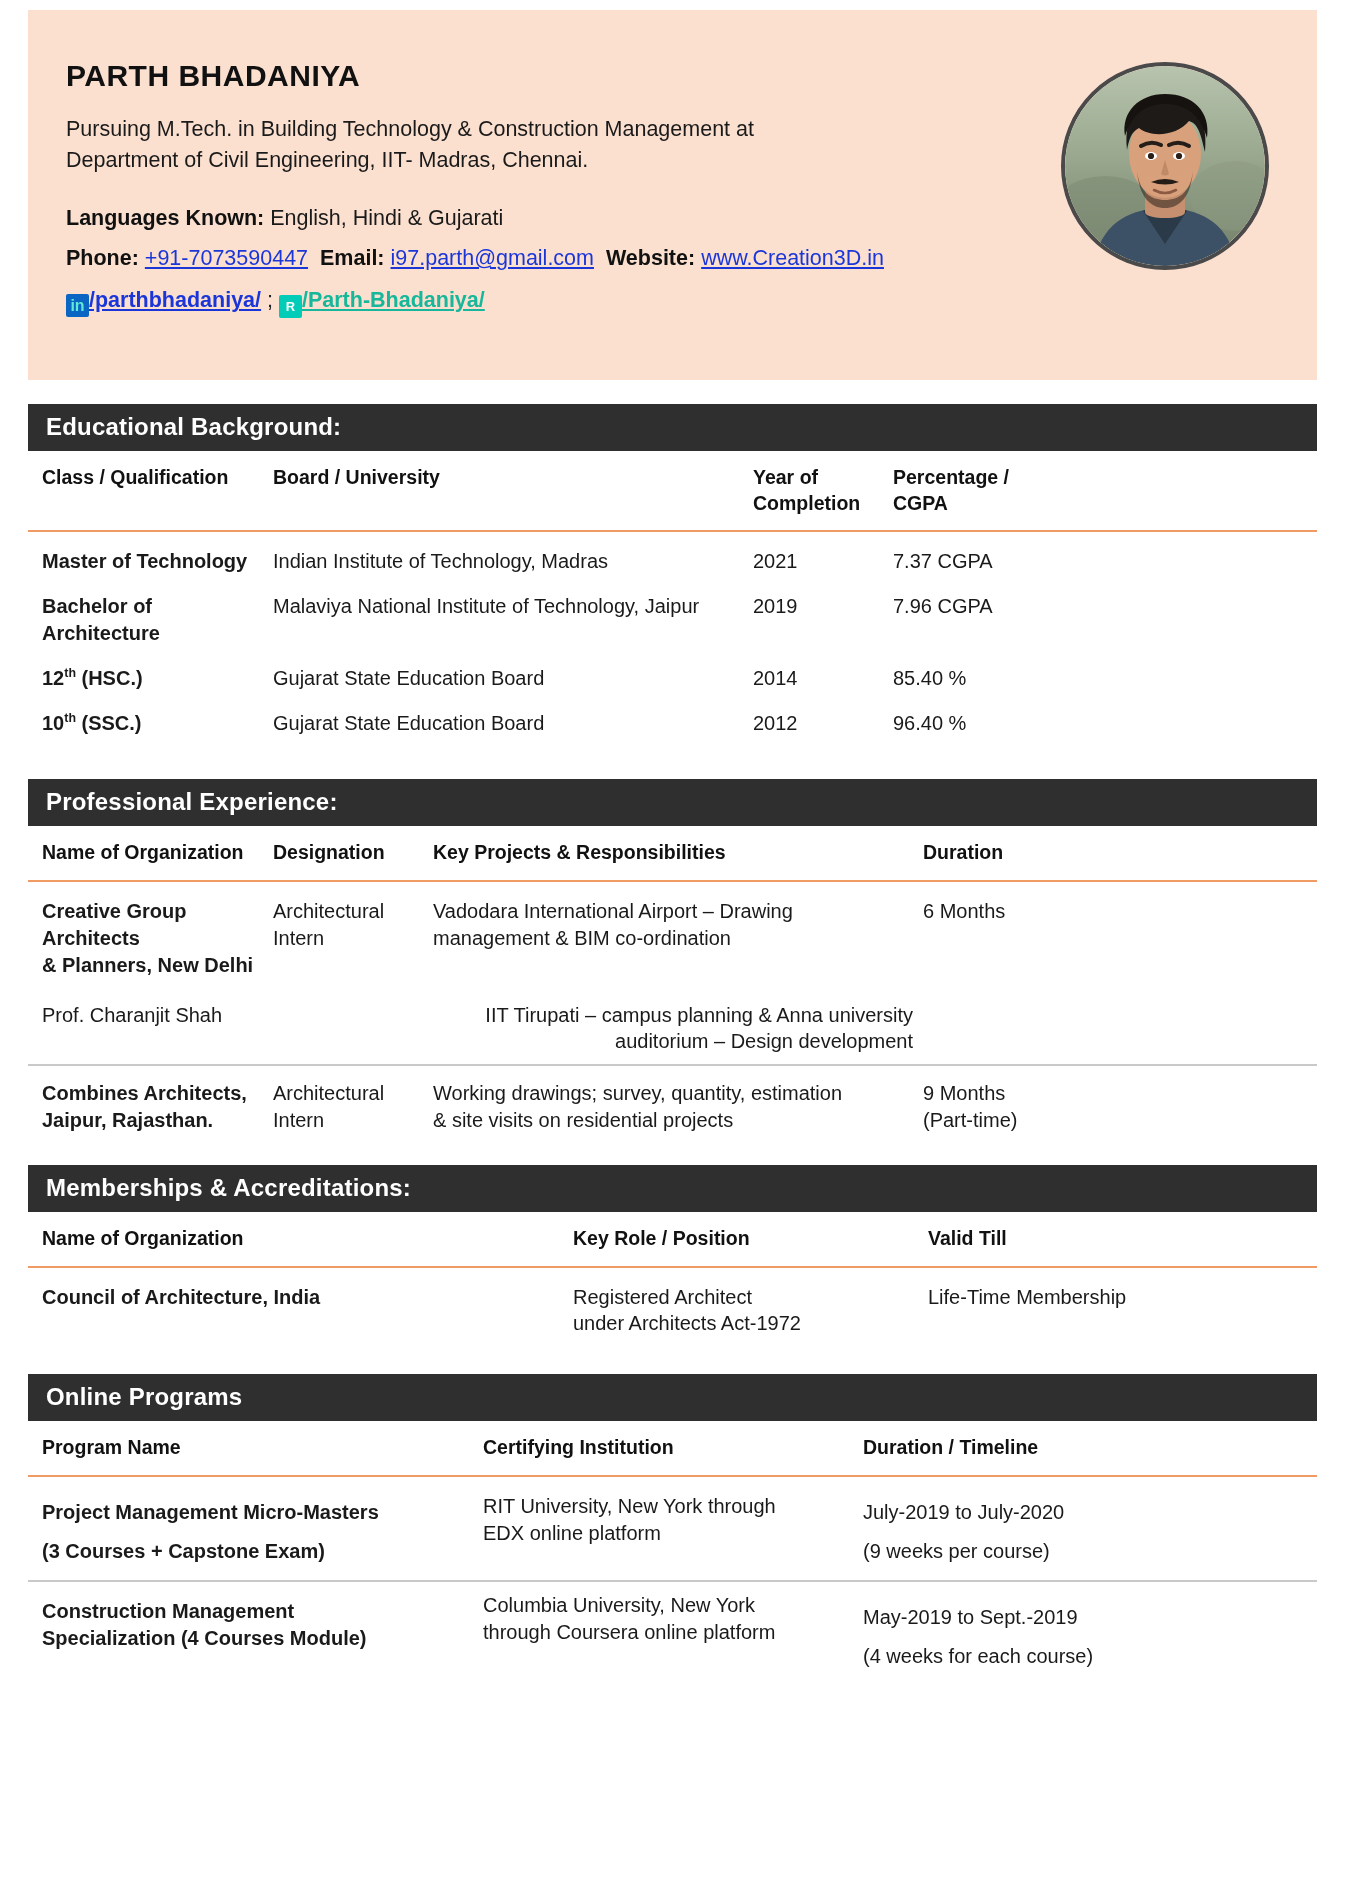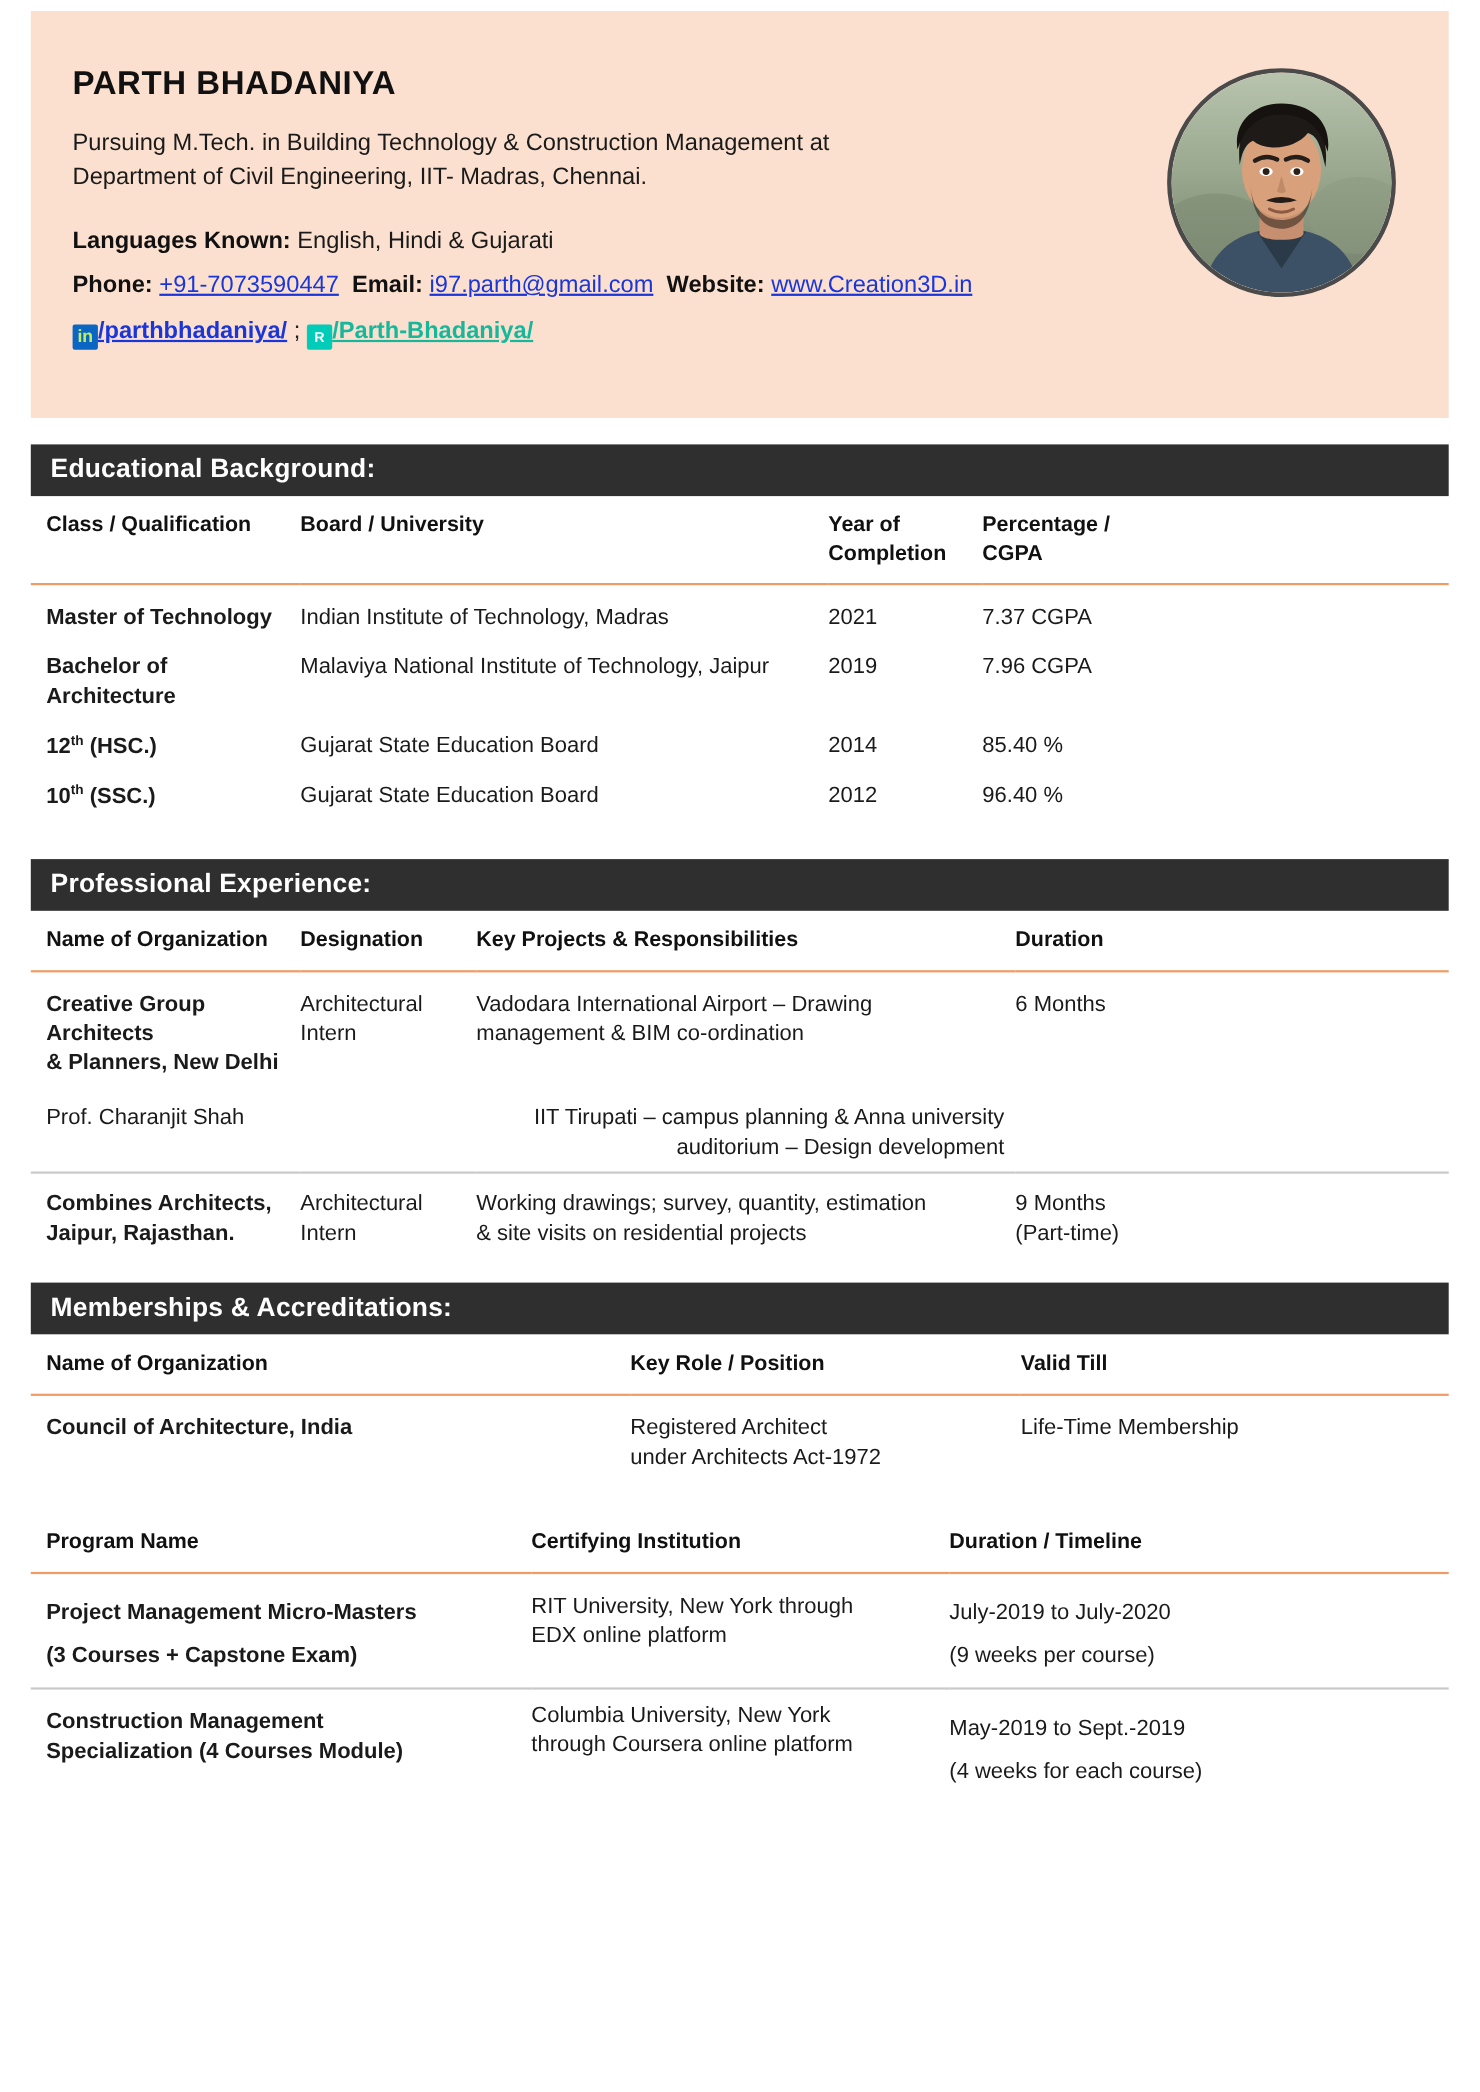--- a/index.html
+++ b/index.html
@@ -30,21 +30,21 @@
   }
   .langline {
     margin-top:26px; font-size:21.5px; color:#1a1a1a; line-height:1.5;
   }
   .contactline { margin-top:8px; font-size:21.5px; color:#111; line-height:1.5; white-space:nowrap; }
   .lbl { font-weight:bold; color:#111; }
   .lnk { color:#1a36d8; text-decoration:underline; }
   .social { margin-top:10px; font-size:21.5px; line-height:1.5; }
   .li-badge {
     display:inline-block; width:23px; height:23px; background:#0a66c2;
-    color:#bef264; font-weight:bold; font-size:16px; text-align:center;
+    color:#5eead4; font-weight:bold; font-size:16px; text-align:center;
     line-height:23px; vertical-align:-4px; border-radius:2px;
     font-family:"Liberation Sans", sans-serif;
   }
   .rg-badge {
     display:inline-block; width:23px; height:23px; background:#00ccb8;
     color:#fff; font-weight:bold; font-size:13px; text-align:center;
     line-height:23px; vertical-align:-4px; border-radius:2px;
   }
   .social a.li { color:#1a36d8; font-weight:bold; text-decoration:underline; }
   .social a.rg { color:#16b79a; font-weight:bold; text-decoration:underline; }
@@ -306,20 +306,21 @@
             <span>Registered Architect</span><br>
             <span>under Architects Act-1972</span>
           </td>
           <td>Life-Time Membership</td>
         </tr>
       </tbody>
     </table>
   </div>
 
   <div class="section" style="margin-top:28px;">
+    <div class="sec-bar">Online Programs</div>
     <table class="tbl">
       <colgroup>
           <col style="width:455px">
           <col style="width:380px">
           <col style="width:*">
         </colgroup>
       <thead>
         <tr>
           <th class="pad-l">Program Name</th>
           <th>Certifying Institution</th>

